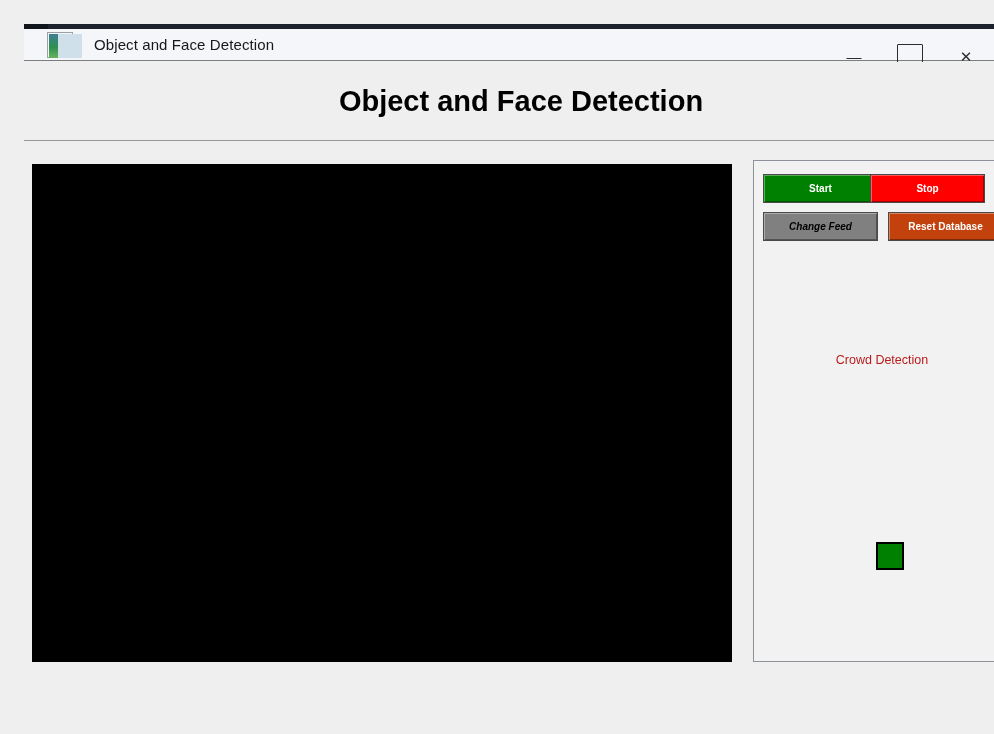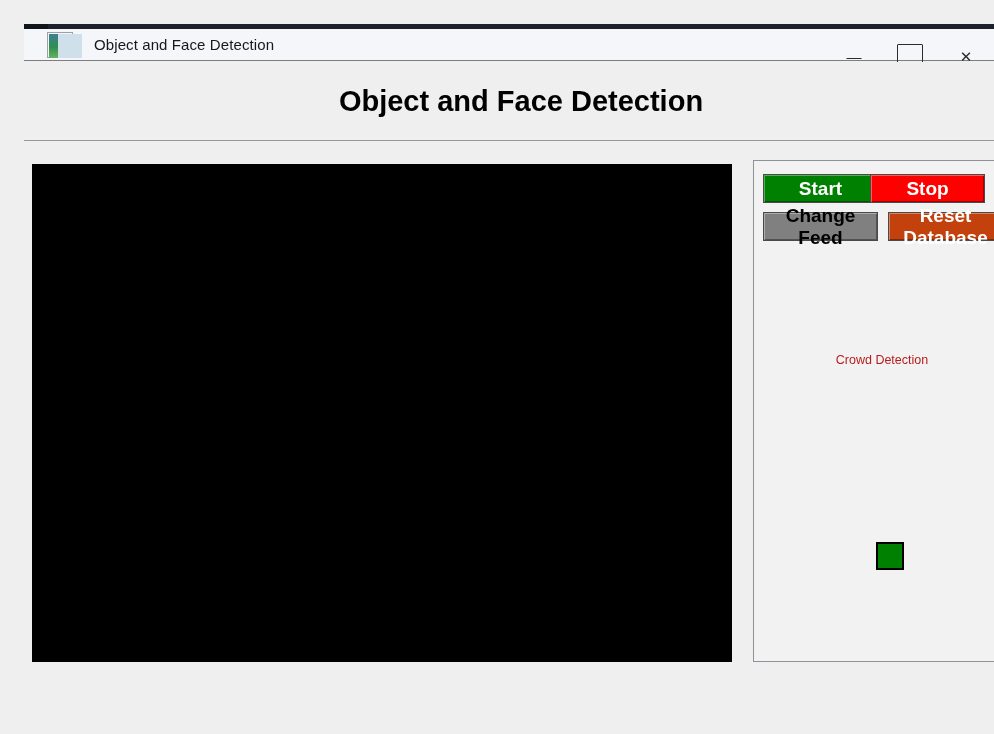--- a/index.html
+++ b/index.html
@@ -69,27 +69,27 @@
   
   .panel {
     position: absolute; left: 729px; top: 136px; width: 258px; height: 502px;
     background: #f2f2f2; border: 1px solid #8d9199;
   }
   .btn {
     position: absolute; width: 115px; height: 29px;
     border: 1px solid #4a4a4a;
     box-shadow: inset 1px 1px 0 rgba(255,255,255,0.35), inset -1px -1px 0 rgba(0,0,0,0.35);
     font-family: "Liberation Sans", sans-serif;
-    font-size: 19px; font-weight: bold;
+    font-size: 10px; font-weight: bold;
     display: flex; align-items: center; justify-content: center;
     cursor: pointer; padding: 0;
   }
   .btn-start  { left: 9px;   top: 13px; }
   .btn-stop   { left: 116px; top: 13px; }
-  .btn-feed   { left: 9px;   top: 51px; }
+  .btn-feed   { left: 9px;   top: 51px; font-style: italic; }
   .btn-reset  { left: 134px; top: 51px; }
 
   .crowd-label {
     position: absolute; left: 0; top: 180px; width: 100%;
     text-align: center; font-size: 12.5px; color: #b91c1c;
   }
   .crowd-indicator {
     position: absolute; left: 122px; top: 381px; width: 9px; height: 20px;
     border: 2px solid #000000;
   }

